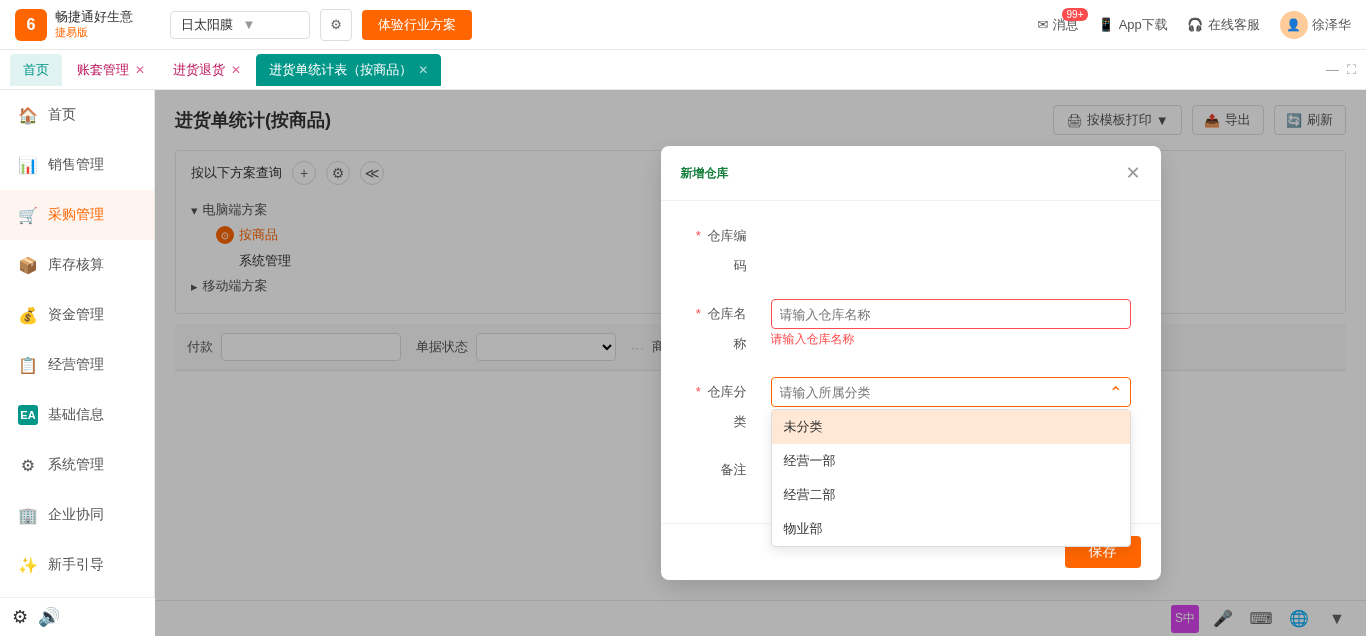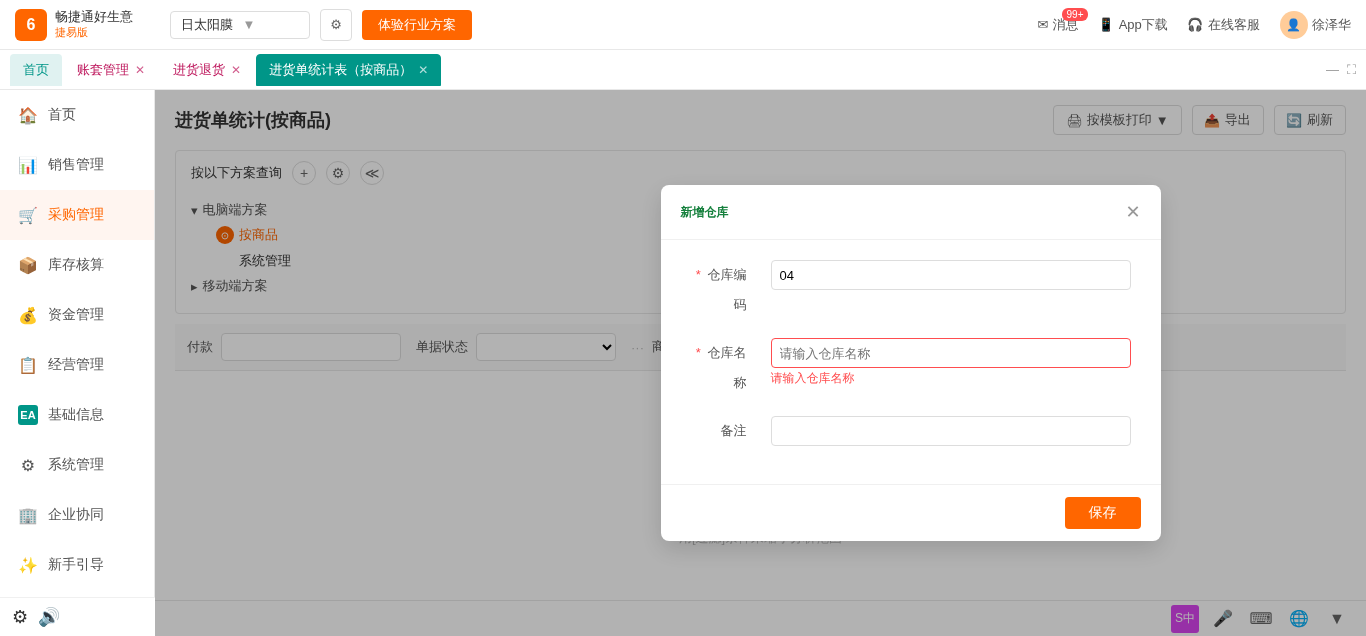--- a/index.html
+++ b/index.html
@@ -718,39 +718,55 @@
       </div>
 
       <div class="modal-body">
 
         <div class="modal-field">
           <div class="modal-field-row">
             <div class="field-label">
               <span class="required-star">*</span>
               <span>仓库编码</span>
             </div>
-            <div class="field-input-wrap">
-              <input class="field-input" type="text" value="04" style="">
-            </div>
           </div>
         </div>
 
         <div class="modal-field">
           <div class="modal-field-row">
             <div class="field-label">
               <span class="required-star">*</span>
               <span>仓库名称</span>
             </div>
             <div class="field-input-wrap">
               <input class="field-input error" type="text" placeholder="请输入仓库名称" style="">
               <div class="field-error-msg">请输入仓库名称</div>
             </div>
           </div>
         </div>
 
+        <div class="modal-field" style="position:relative;">
+          <div class="modal-field-row">
+            <div class="field-label">
+              <span class="required-star">*</span>
+              <span>仓库分类</span>
+            </div>
+            <div class="field-input-wrap field-input-with-icon">
+              <input class="field-input" type="text" placeholder="请输入所属分类" style="border-color: rgb(255, 102, 0);">
+              <span class="field-input-icon">⌃</span>
+              
+              <div class="dropdown-list">
+                <div class="dropdown-item highlighted">未分类</div>
+                <div class="dropdown-item">经营一部</div>
+                <div class="dropdown-item">经营二部</div>
+                <div class="dropdown-item">物业部</div>
+              </div>
+            </div>
+          </div>
+        </div>
 
         <div class="modal-field">
           <div class="modal-field-row">
             <div class="field-label">
               <span>备注</span>
             </div>
             <div class="field-input-wrap">
               <input class="field-input" type="text" style="">
             </div>
           </div>

